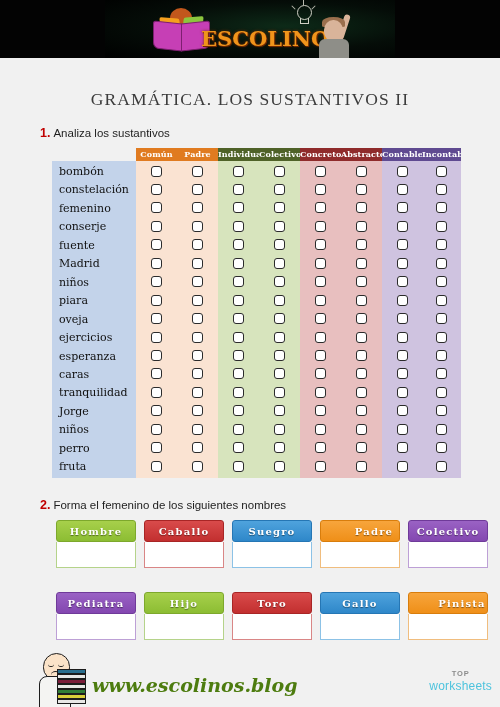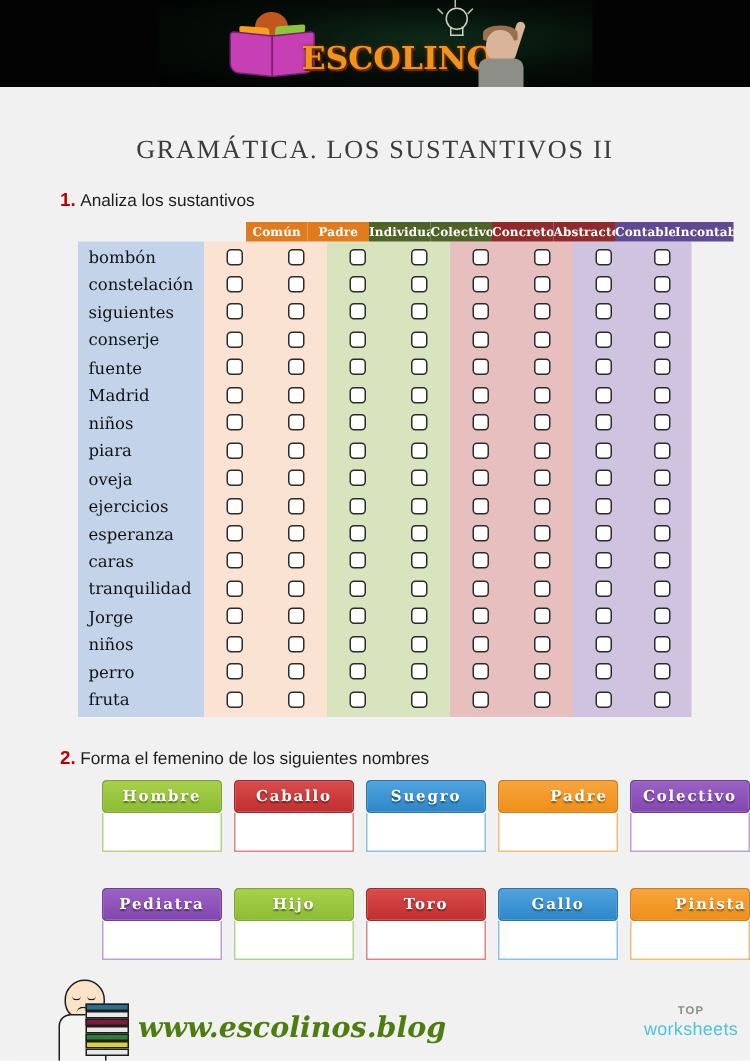--- a/index.html
+++ b/index.html
@@ -213,41 +213,40 @@
     height: 13px;
     line-height: 13px;
     text-align: center;
     font-family: "DejaVu Serif", serif;
     font-weight: bold;
     font-size: 8px;
     color: #ffffff;
     letter-spacing: 0.1px;
     white-space: nowrap;
     overflow: hidden;
-    margin-left: 28px;
   }
   .hdr.c0, .hdr.c1 { background: #e07b20; }
   .hdr.c2, .hdr.c3 { background: #4f6228; }
   .hdr.c4, .hdr.c5 { background: #8f2b2b; }
   .hdr.c6, .hdr.c7 { background: #5f4a91; }
 
   .chk {
     position: absolute;
     width: 11px;
     height: 11px;
     border: 1.6px solid #2b2b2b;
     border-radius: 3px;
     background: #ffffff;
     box-sizing: border-box;
   }
 
   
   .ex2 {
     position: absolute;
-    left: 52px;
+    left: 40px;
     top: 462px;
     width: 410px;
     height: 140px;
   }
   .cell { position: absolute; width: 80px; }
   .cell .cap {
     position: relative;
     height: 22px;
     line-height: 22px;
     text-align: center;
@@ -409,21 +408,21 @@
           <div class="hdr c2" style="left: 166px; width: 41px;">Individual</div>
           <div class="hdr c3" style="left: 207px; width: 41px;">Colectivo</div>
           <div class="hdr c4" style="left: 248px; width: 41px;">Concreto</div>
           <div class="hdr c5" style="left: 289px; width: 41px;">Abstracto</div>
           <div class="hdr c6" style="left: 330px; width: 40px;">Contable</div>
           <div class="hdr c7" style="left: 370px; width: 39px;">Incontable</div>
         </div>
       <div id="words">
           <div class="word" style="top: 17px;">bombón</div>
           <div class="word" style="top: 35.45px;">constelación</div>
-          <div class="word" style="top: 53.9px;">siguientes</div>
+          <div class="word" style="top: 53.9px;">femenino</div>
           <div class="word" style="top: 72.35px;">conserje</div>
           <div class="word" style="top: 90.8px;">fuente</div>
           <div class="word" style="top: 109.25px;">Madrid</div>
           <div class="word" style="top: 127.7px;">niños</div>
           <div class="word" style="top: 146.15px;">piara</div>
           <div class="word" style="top: 164.6px;">oveja</div>
           <div class="word" style="top: 183.05px;">ejercicios</div>
           <div class="word" style="top: 201.5px;">esperanza</div>
           <div class="word" style="top: 219.95px;">caras</div>
           <div class="word" style="top: 238.4px;">tranquilidad</div>

